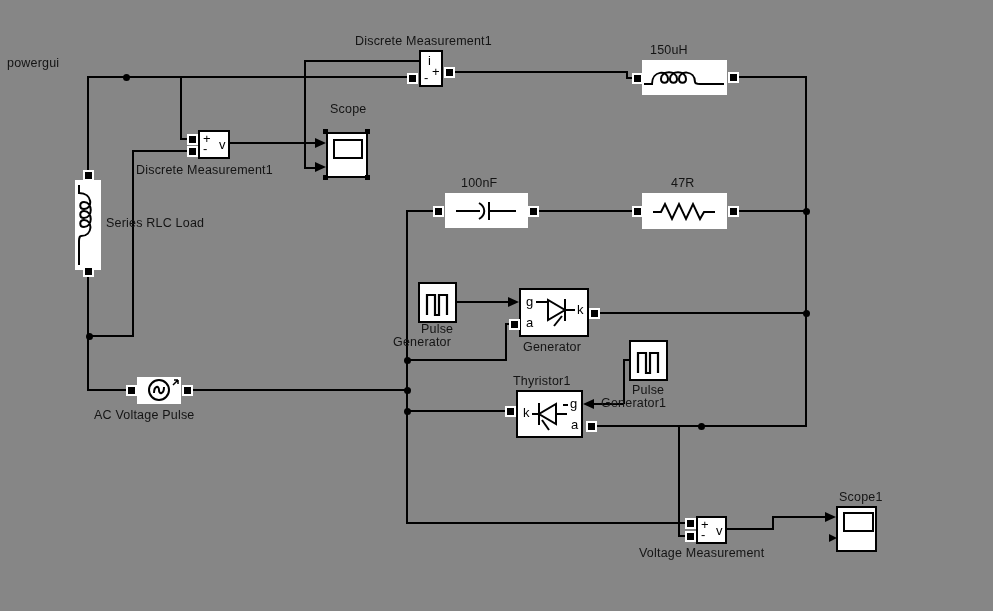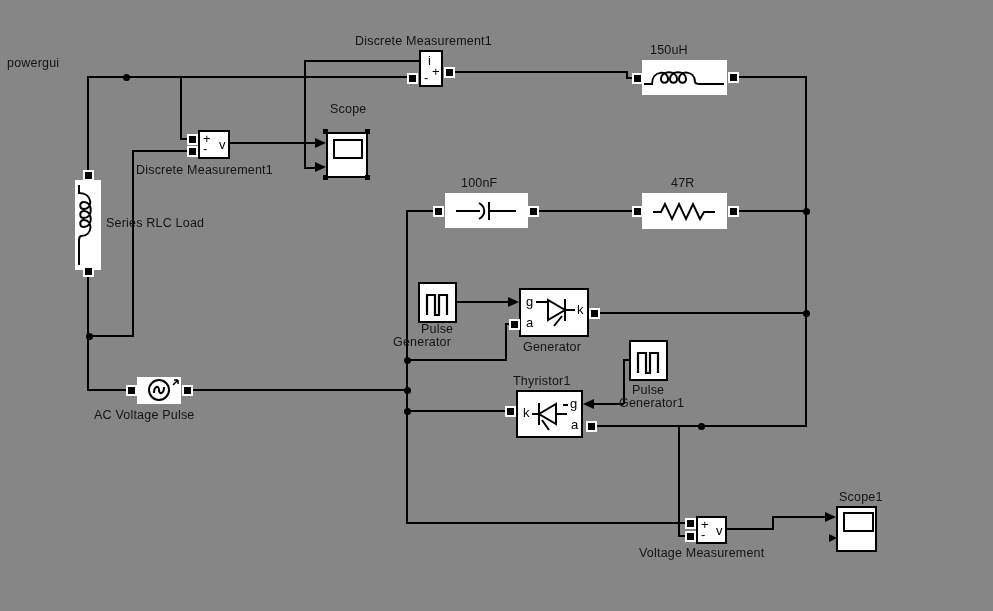--- a/index.html
+++ b/index.html
@@ -190,21 +190,21 @@
     </svg>
   </div>
   <div class="lbl" style="left:513px;top:374px;">Thyristor1</div>
 
   <div class="blk bordered" style="left:629px;top:340px;width:39px;height:41px;">
     <svg style="left:4px;top:5px;" width="28" height="28" viewBox="0 0 28 28">
       <path d="M3,26 V6 H11 V26 H15 V6 H23 V26" stroke="#000" stroke-width="2.2" fill="none"></path>
     </svg>
   </div>
   <div class="lbl" style="left:632px;top:383px;">Pulse</div>
-  <div class="lbl" style="left:619px;top:396px;text-align:center;">Generator1</div>
+  <div class="lbl" style="left:601px;top:396px;text-align:center;">Generator1</div>
 
   <div class="blk" style="left:137px;top:377px;width:44px;height:27px;">
     <svg style="left:0;top:0;" width="44" height="27" viewBox="0 0 44 27">
       <circle cx="22" cy="13" r="10" stroke="#000" stroke-width="2" fill="#fff"></circle>
       <path d="M17,16 C17,9 22,8 22,13 C22,18 27,17 27,10" stroke="#000" stroke-width="2" fill="none"></path>
       <path d="M36,8 L41,3 M41,3 H37 M41,3 V7" stroke="#000" stroke-width="1.5" fill="none"></path>
     </svg>
   </div>
   <div class="lbl" style="left:94px;top:408px;">AC Voltage Pulse</div>
 

